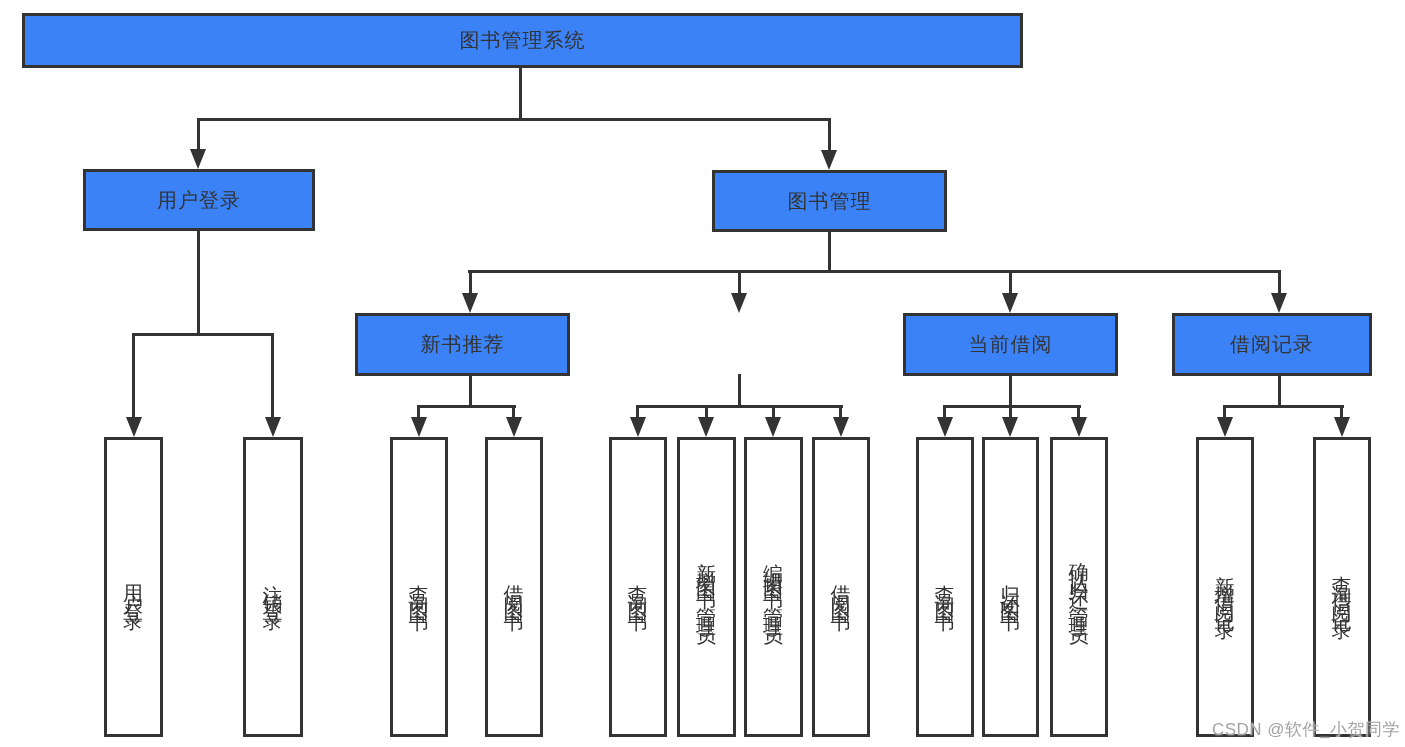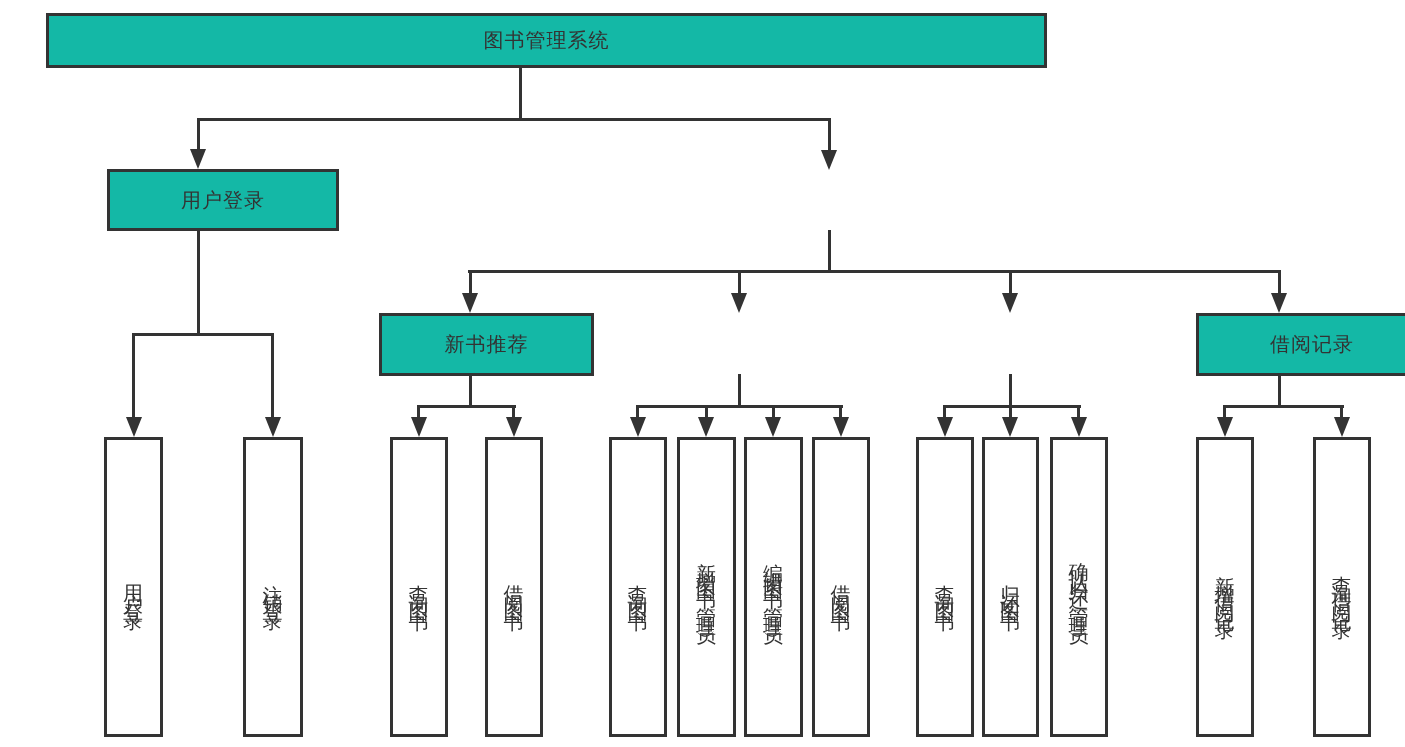--- a/index.html
+++ b/index.html
@@ -1,23 +1,23 @@
 <!DOCTYPE html>
 <html><head>
 <meta charset="utf-8">
 <style>
   html,body{margin:0;padding:0;background:#ffffff;}
   #stage{
     position:relative;width:1405px;height:747px;background:#ffffff;overflow:hidden;
     font-family:"Liberation Sans","DejaVu Sans",sans-serif;color:#333333;
   }
   .box{
-    position:absolute;box-sizing:border-box;border:3px solid #333333;background:#14b8a6;
+    position:absolute;box-sizing:border-box;border:3px solid #333333;background:#3b82f6;
     display:flex;align-items:center;justify-content:center;
-    font-size:20px;letter-spacing:1px;color:#333333;z-index:2;margin-left:24px;
+    font-size:20px;letter-spacing:1px;color:#333333;z-index:2;
   }
   .vbox{
     position:absolute;top:437px;height:300px;box-sizing:border-box;border:3px solid #333333;
     background:#ffffff;display:flex;align-items:center;justify-content:center;z-index:2;
   }
   .vtext{
     writing-mode:vertical-rl;text-orientation:mixed;font-size:20px;line-height:1;
     letter-spacing:9px;color:#333333;white-space:nowrap;
   }
   .vline,.hline{position:absolute;background:#333333;z-index:1;}
@@ -45,20 +45,23 @@
   <div class="vline" style="left:519px;top:66px;height:54px"></div>
   <div class="hline" style="left:197px;top:118px;width:634px"></div>
   <div class="vline" style="left:197px;top:118px;height:33px"></div>
   <div class="arrow" style="left:190px;top:149px"></div>
   <div class="vline" style="left:828px;top:118px;height:34px"></div>
   <div class="arrow" style="left:821px;top:150px"></div>
 
   <div class="box" style="left:83px;top:169px;width:232px;height:62px">
     <span>用户登录</span>
   </div>
+  <div class="box" style="left:712px;top:170px;width:235px;height:62px">
+    <span>图书管理</span>
+  </div>
 
   <div class="vline" style="left:197px;top:229px;height:107px"></div>
   <div class="hline" style="left:132px;top:333px;width:142px"></div>
   <div class="vline" style="left:132px;top:333px;height:86px"></div>
   <div class="arrow" style="left:126px;top:417px"></div>
   <div class="vline" style="left:271px;top:333px;height:86px"></div>
   <div class="arrow" style="left:265px;top:417px"></div>
 
   <div class="vline" style="left:828px;top:230px;height:43px"></div>
   <div class="hline" style="left:468px;top:270px;width:813px"></div>
@@ -67,21 +70,24 @@
   <div class="vline" style="left:738px;top:270px;height:25px"></div>
   <div class="arrow" style="left:731px;top:293px"></div>
   <div class="vline" style="left:1009px;top:270px;height:25px"></div>
   <div class="arrow" style="left:1002px;top:293px"></div>
   <div class="vline" style="left:1278px;top:270px;height:25px"></div>
   <div class="arrow" style="left:1271px;top:293px"></div>
 
   <div class="box" style="left:355px;top:313px;width:215px;height:63px">
     <span>新书推荐</span>
   </div>
-  <div class="box" style="left:1172px;top:313px;width:232px;height:63px">
+  <div class="box" style="left:903px;top:313px;width:215px;height:63px">
+    <span>当前借阅</span>
+  </div>
+  <div class="box" style="left:1172px;top:313px;width:200px;height:63px">
     <span>借阅记录</span>
   </div>
 
   <div class="vline" style="left:469px;top:374px;height:33px"></div>
   <div class="hline" style="left:417px;top:405px;width:99px"></div>
   <div class="vline" style="left:417px;top:405px;height:14px"></div>
   <div class="arrow" style="left:411px;top:417px"></div>
   <div class="vline" style="left:512px;top:405px;height:14px"></div>
   <div class="arrow" style="left:506px;top:417px"></div>
 
@@ -149,14 +155,15 @@
     <span class="vtext">确认归还（管理员）</span>
   </div>
 
   <div class="vbox" style="left:1196px;width:58px">
     <span class="vtext">新增借阅记录</span>
   </div>
   <div class="vbox" style="left:1313px;width:58px">
     <span class="vtext">查询借阅记录</span>
   </div>
 
+  <div class="watermark">CSDN @软件_小贺同学</div>
 
 </div>
 
 </body></html>

